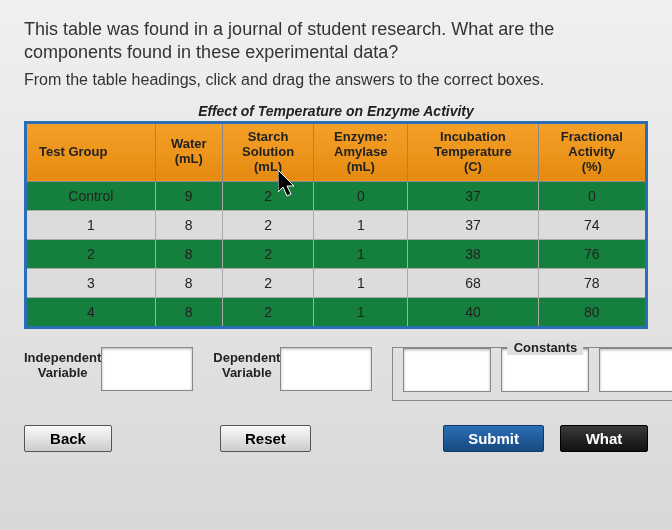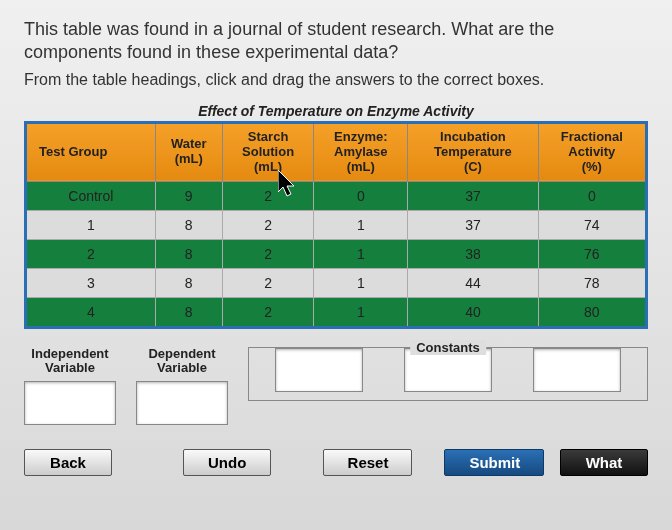--- a/index.html
+++ b/index.html
@@ -41,21 +41,21 @@
   font-size: 14px;
 }
 td:first-child { text-align: center; }
 tr:nth-child(even) td { background: #dcdcdc; }
 .dropzone-row {
   display: flex;
   gap: 20px;
   margin-top: 18px;
   align-items: flex-start;
 }
-.dropzone-group { display: flex; flex-direction: column; align-items: center; }
+.dropzone-group { display: flex; align-items: center; }
 .dropzone-label { font-size: 13px; font-weight: bold; text-align: center; margin-bottom: 6px; line-height: 1.1; }
 .dropzone {
   width: 92px;
   height: 44px;
   background: #fff;
   border: 1px solid #888;
   box-shadow: inset 0 1px 3px rgba(0,0,0,0.3);
 }
 .constants-group {
   flex: 1;
@@ -156,21 +156,21 @@
         <td>2</td>
         <td>1</td>
         <td>38</td>
         <td>76</td>
       </tr>
       <tr>
         <td>3</td>
         <td>8</td>
         <td>2</td>
         <td>1</td>
-        <td>44</td>
+        <td>68</td>
         <td>78</td>
       </tr>
       <tr>
         <td>4</td>
         <td>8</td>
         <td>2</td>
         <td>1</td>
         <td>40</td>
         <td>80</td>
       </tr>
@@ -190,21 +190,20 @@
     <div class="constants-legend">Constants</div>
     <div class="dropzone"></div>
     <div class="dropzone"></div>
     <div class="dropzone"></div>
   </div>
 </div>
 
 <div class="button-row">
   <button class="btn">Back</button>
   <div style="width:40px"></div>
-  <button class="btn">Undo</button>
   <div style="width:20px"></div>
   <button class="btn">Reset</button>
   <div class="spacer"></div>
   <button class="btn btn-submit">Submit</button>
   <button class="btn btn-next">What</button>
 </div>
 
 <svg class="cursor-arrow" width="24" height="30" viewBox="0 0 24 30">
   <polygon points="0,0 0,22 5,17 9,26 13,24 9,16 16,16" fill="#000" stroke="#fff" stroke-width="1"></polygon>
 </svg>

